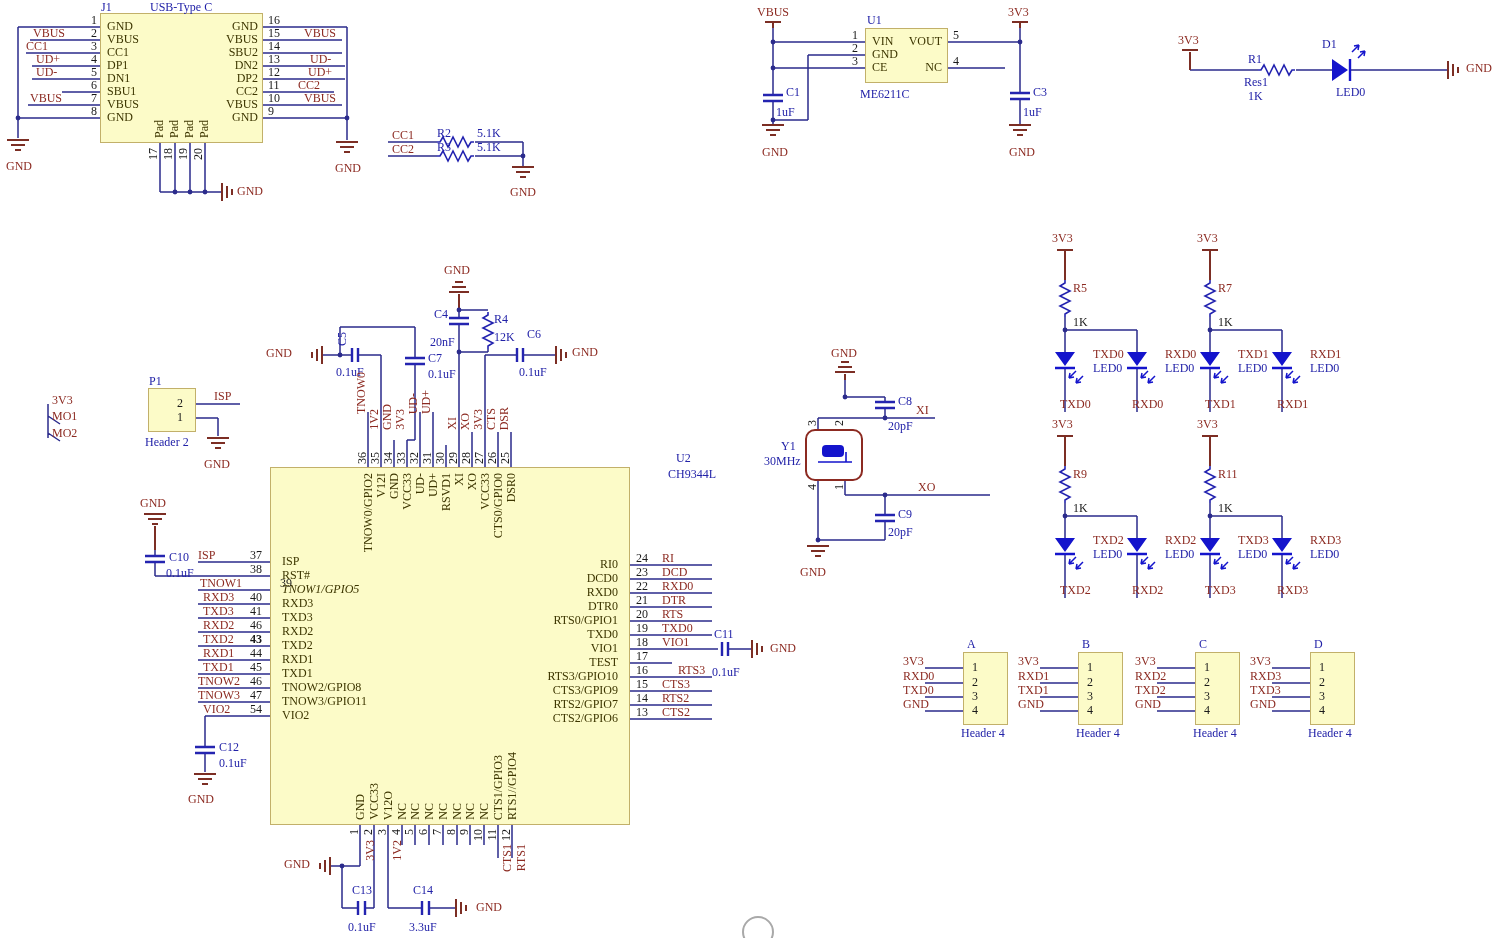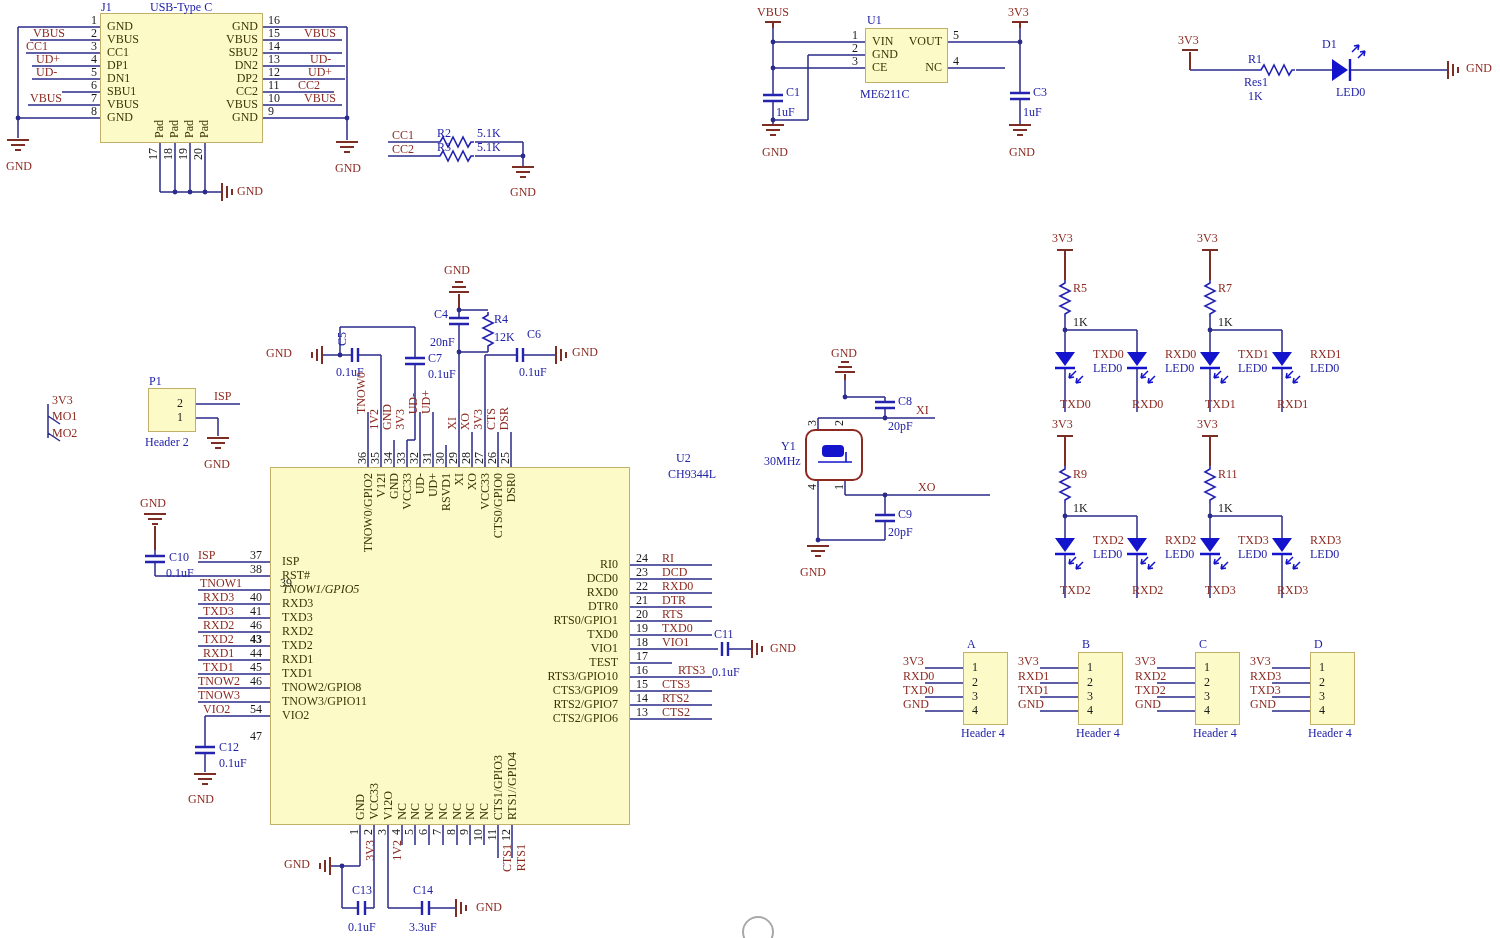--- a/index.html
+++ b/index.html
@@ -310,21 +310,21 @@
 <span class="k ra" style="left:240px;top:549px;width:22px;">37</span>
 <span class="k ra" style="left:240px;top:563px;width:22px;">38</span>
 <span class="k ra" style="left:240px;top:577px;width:22px;padding-left:30px;">39</span>
 <span class="k ra" style="left:240px;top:591px;width:22px;">40</span>
 <span class="k ra" style="left:240px;top:605px;width:22px;">41</span>
 <span class="k ra" style="left:240px;top:619px;width:22px;">46</span>
 <span class="k ra" style="left:240px;top:633px;width:22px;font-weight:bold;">43</span>
 <span class="k ra" style="left:240px;top:647px;width:22px;">44</span>
 <span class="k ra" style="left:240px;top:661px;width:22px;">45</span>
 <span class="k ra" style="left:240px;top:675px;width:22px;">46</span>
-<span class="k ra" style="left:240px;top:689px;width:22px;margin-top:41px;">47</span>
+<span class="k ra" style="left:240px;top:689px;width:22px;">47</span>
 <span class="k ra" style="left:240px;top:703px;width:22px;">54</span>
 <span class="n" style="left:282px;top:555px;">ISP</span>
 <span class="n" style="left:282px;top:569px;">RST#</span>
 <span class="n" style="left:282px;top:583px;font-style:italic;">TNOW1/GPIO5</span>
 <span class="n" style="left:282px;top:597px;">RXD3</span>
 <span class="n" style="left:282px;top:611px;">TXD3</span>
 <span class="n" style="left:282px;top:625px;">RXD2</span>
 <span class="n" style="left:282px;top:639px;">TXD2</span>
 <span class="n" style="left:282px;top:653px;">RXD1</span>
 <span class="n" style="left:282px;top:667px;">TXD1</span>

